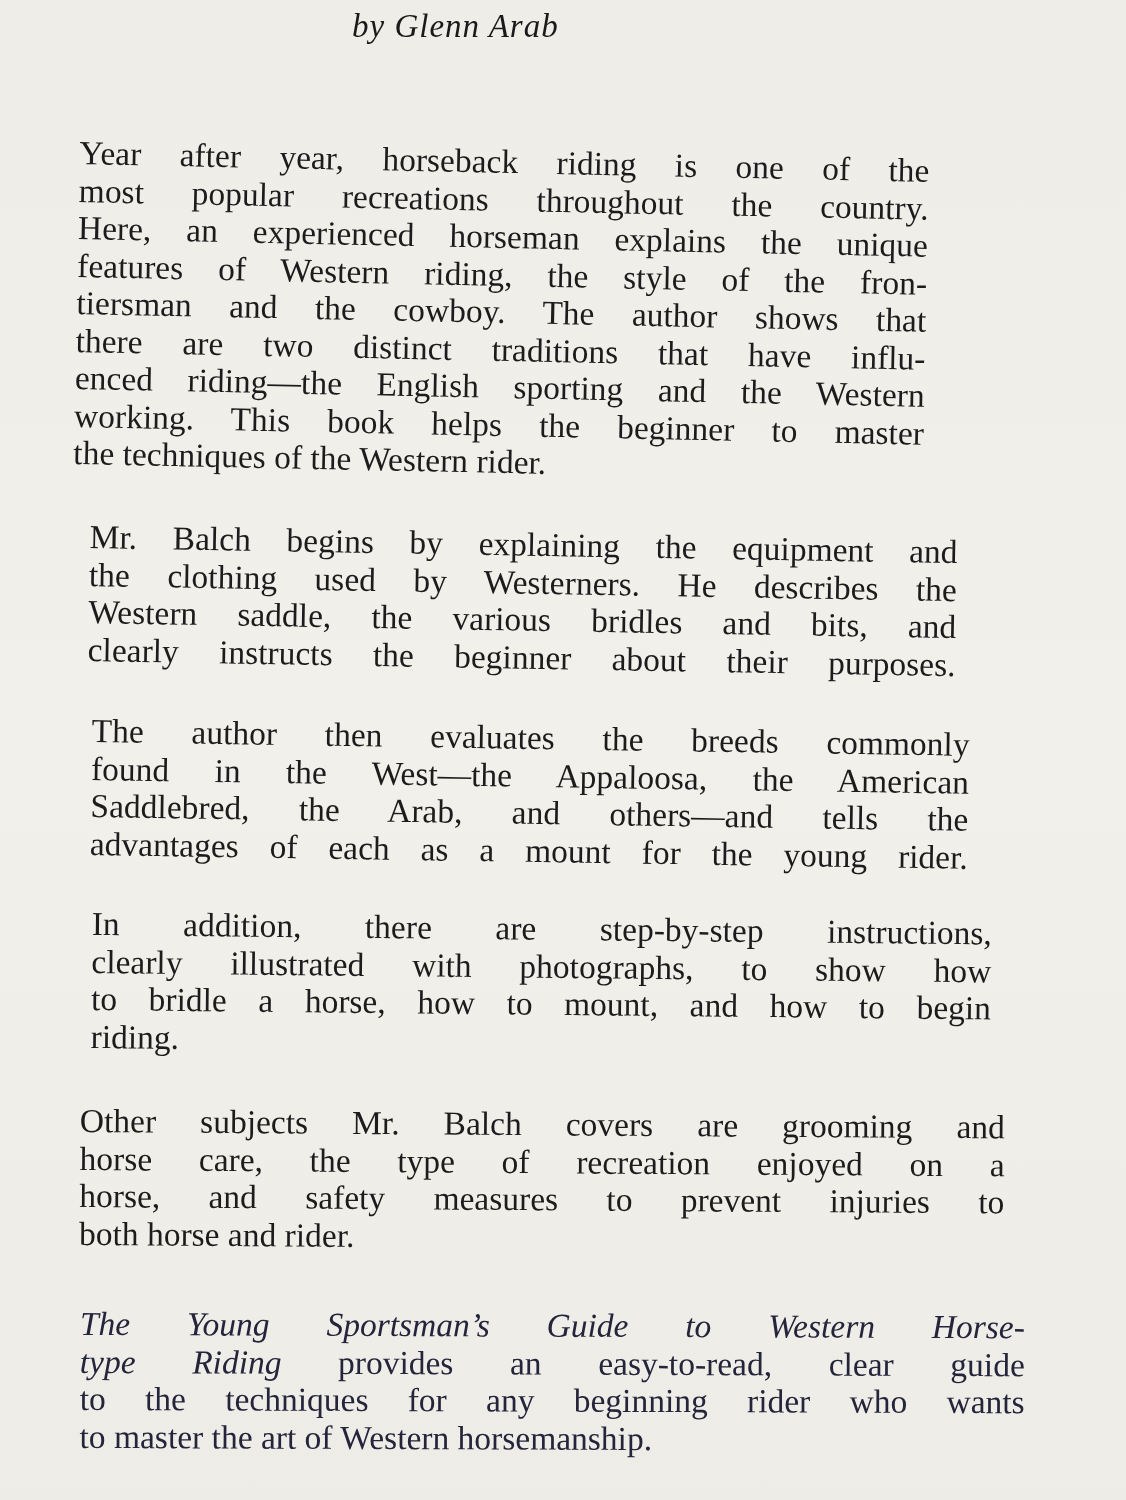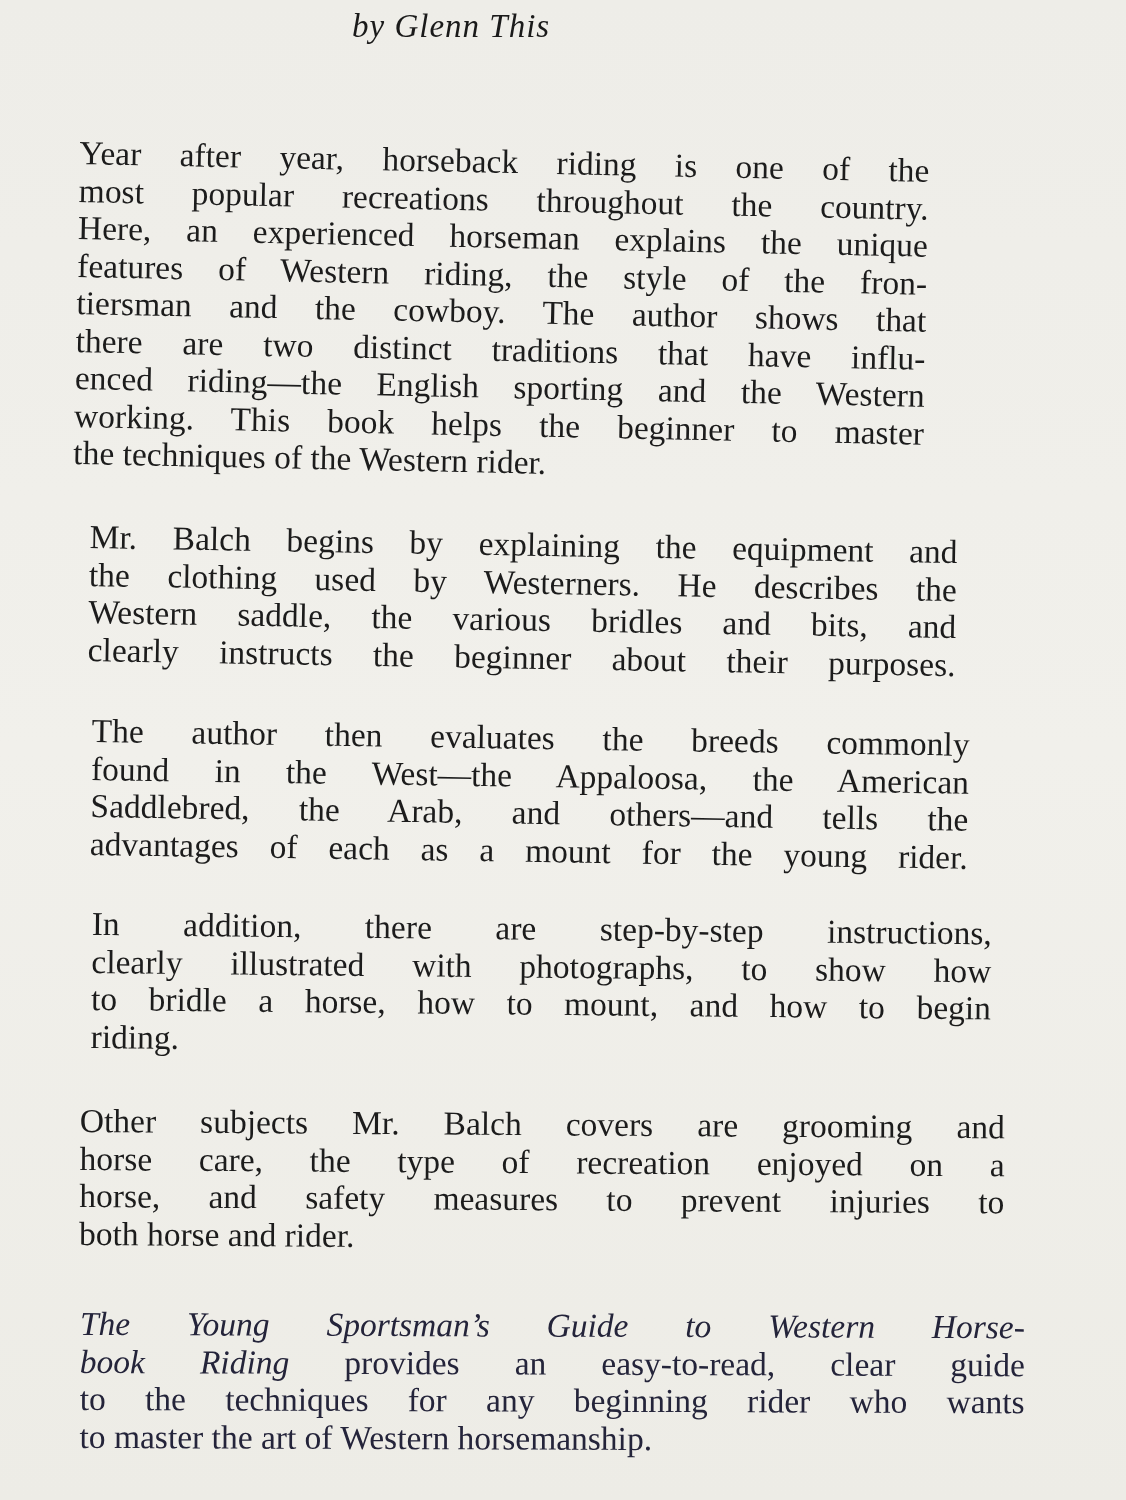--- a/index.html
+++ b/index.html
@@ -29,21 +29,21 @@
   .p5 { left: 80px; top: 1102px; width: 925px; transform: rotate(0.4deg); transform-origin: left top; }
   .p6 { left: 80px; top: 1305px; width: 945px; transform: rotate(0.2deg); transform-origin: left top; color: #24243a; }
   .em { font-style: italic; }
   .para .line { display: block; text-align: justify; text-align-last: justify; white-space: nowrap; }
   .para .line.last { text-align-last: left; }
 </style>
 </head>
 <body>
 
 <div class="page">
-  <div class="byline">by Glenn This</div>
+  <div class="byline">by Glenn Arab</div>
 
   <p class="para p1">
     <span class="line">Year after year, horseback riding is one of the</span>
     <span class="line">most popular recreations throughout the country.</span>
     <span class="line">Here, an experienced horseman explains the unique</span>
     <span class="line">features of Western riding, the style of the fron-</span>
     <span class="line">tiersman and the cowboy. The author shows that</span>
     <span class="line">there are two distinct traditions that have influ-</span>
     <span class="line">enced riding—the English sporting and the Western</span>
     <span class="line">working. This book helps the beginner to master</span>
@@ -73,17 +73,17 @@
 
   <p class="para p5">
     <span class="line">Other subjects Mr. Balch covers are grooming and</span>
     <span class="line">horse care, the type of recreation enjoyed on a</span>
     <span class="line">horse, and safety measures to prevent injuries to</span>
     <span class="line last">both horse and rider.</span>
   </p>
 
   <p class="para p6">
     <span class="line em">The Young Sportsman’s Guide to Western Horse-</span>
-    <span class="line"><span class="em">book Riding</span><span> provides an easy-to-read, clear guide</span></span>
+    <span class="line"><span class="em">type Riding</span><span> provides an easy-to-read, clear guide</span></span>
     <span class="line">to the techniques for any beginning rider who wants</span>
     <span class="line last">to master the art of Western horsemanship.</span>
   </p>
 </div>
 
 </body></html>

